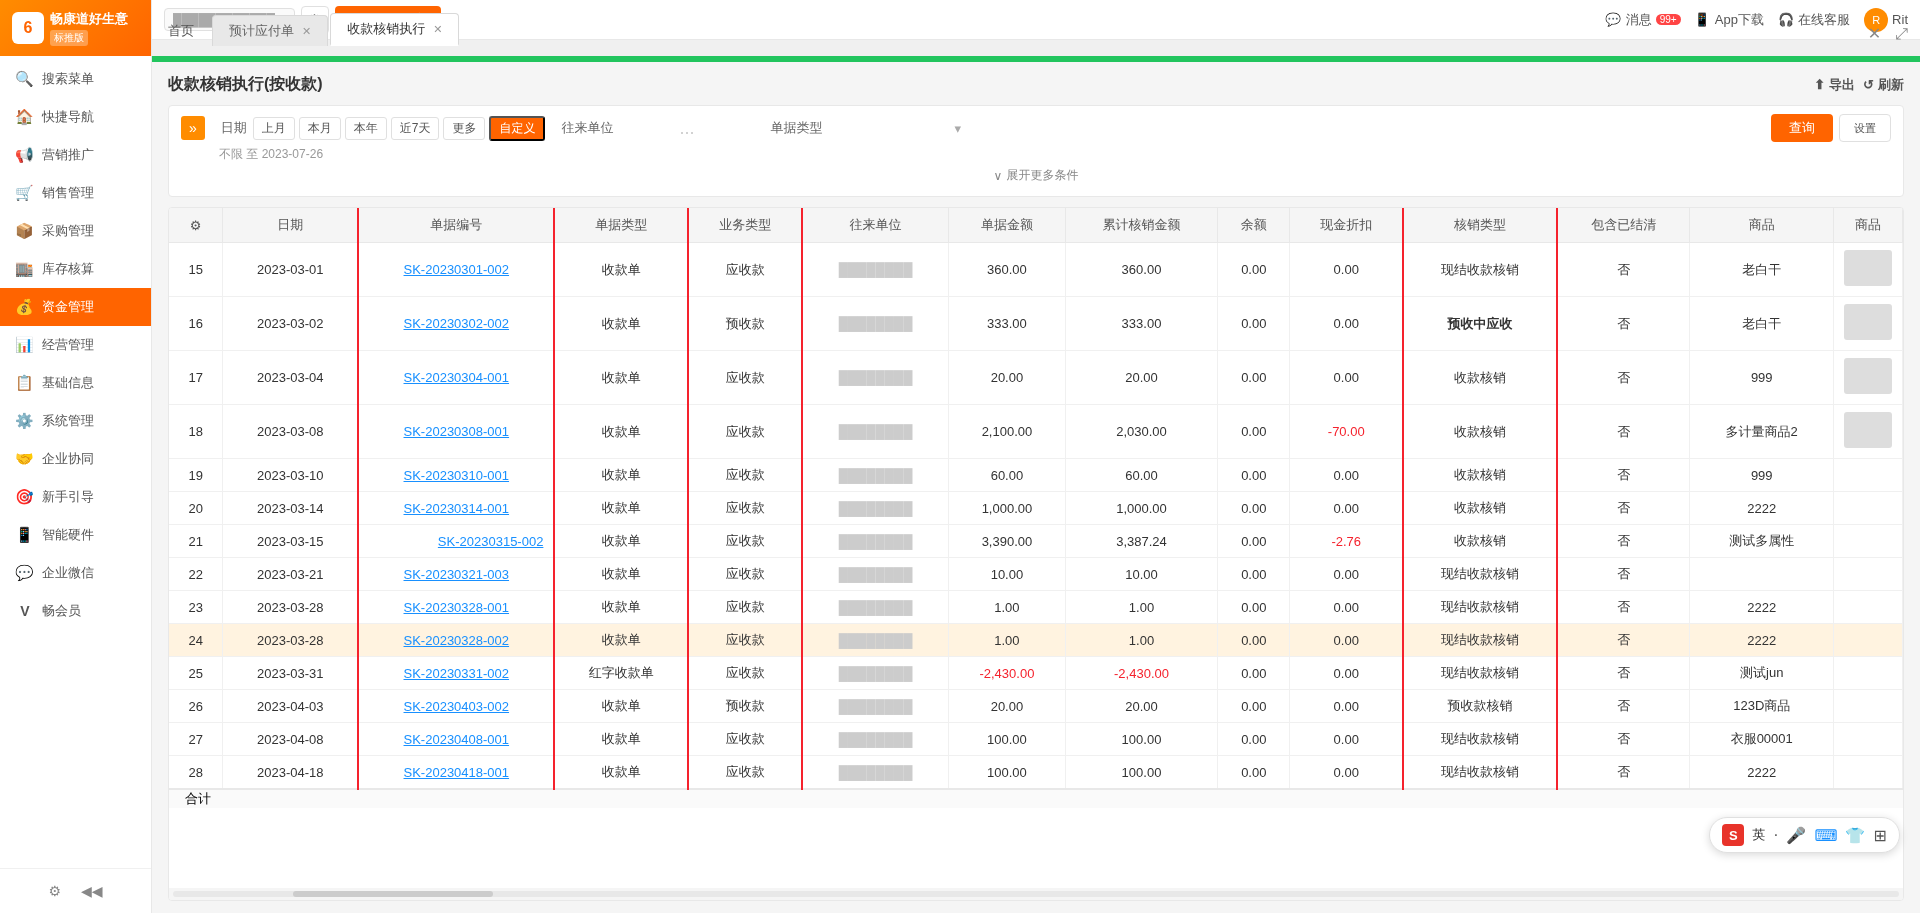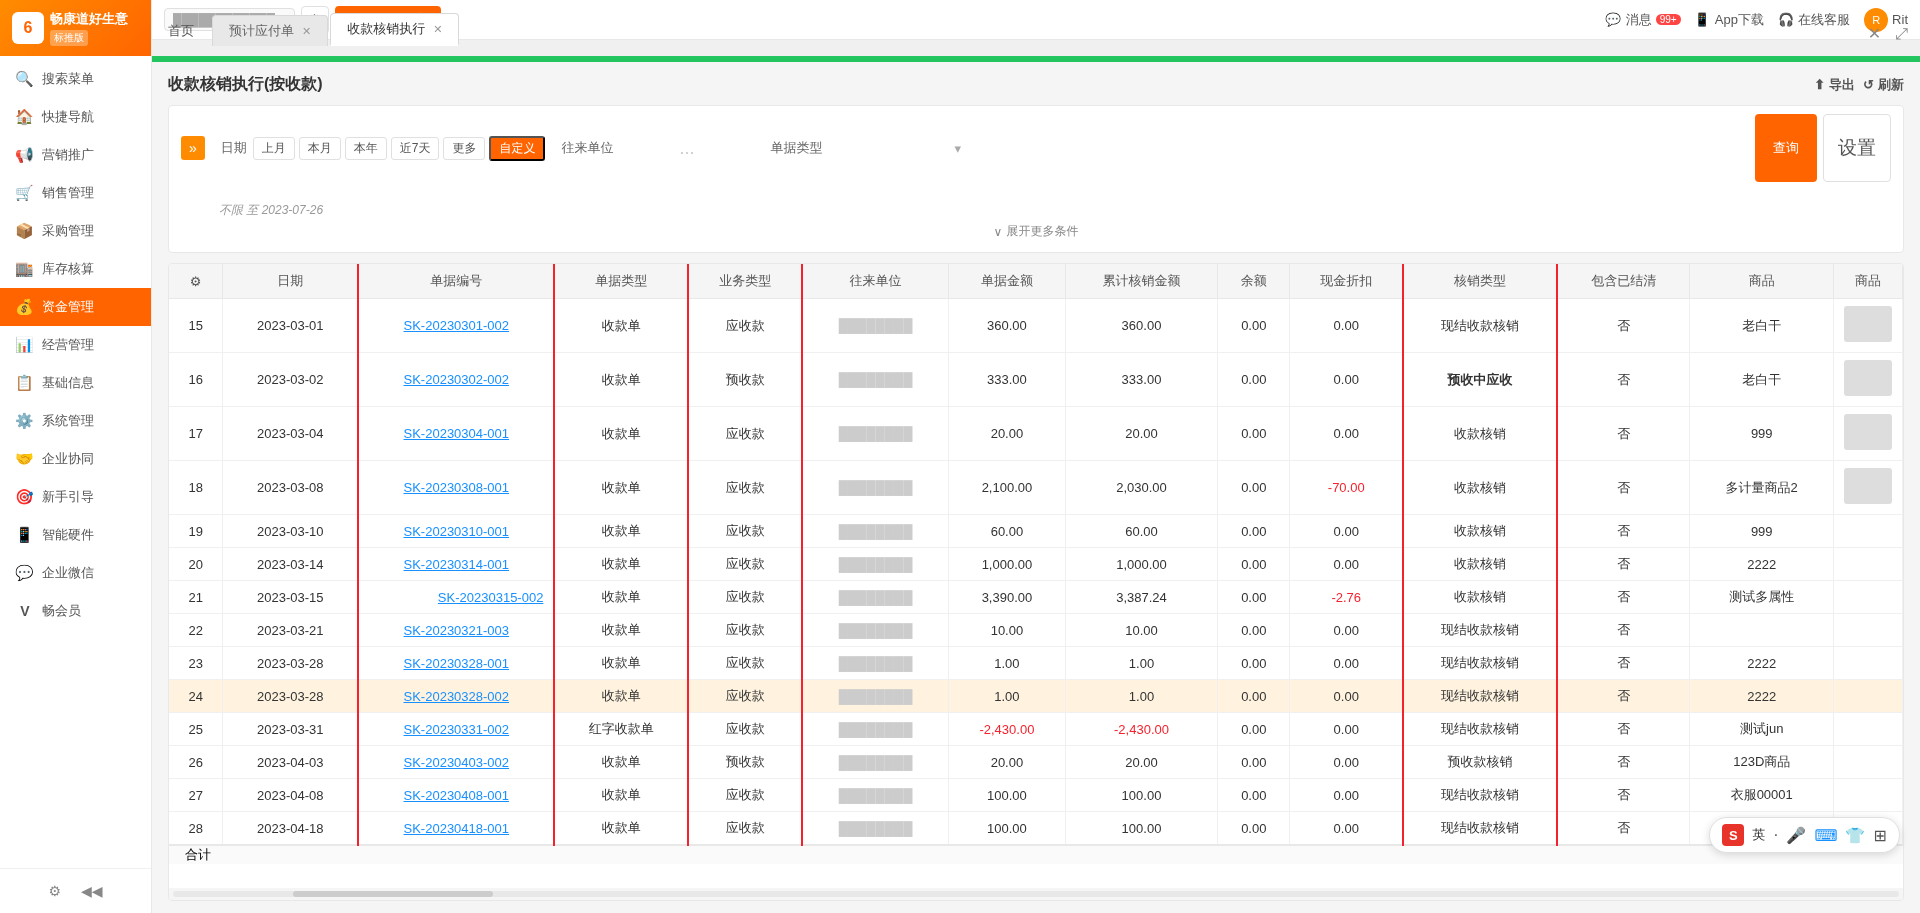--- a/index.html
+++ b/index.html
@@ -48,21 +48,21 @@
     .filter-bar { background: #fff; border: 1px solid #e8e8e8; border-radius: 4px; padding: 8px 12px; margin-bottom: 10px; }
     .filter-row { display: flex; align-items: center; gap: 16px; flex-wrap: wrap; }
     .filter-item { display: flex; align-items: center; gap: 6px; }
     .filter-label { color: #666; font-size: 13px; white-space: nowrap; }
     .filter-date-btns { display: flex; align-items: center; gap: 4px; }
     .filter-date-btn { padding: 2px 8px; border: 1px solid #e0e0e0; border-radius: 3px; cursor: pointer; font-size: 12px; color: #555; background: #fff; }
     .filter-date-custom { padding: 2px 8px; background: #ff6400; color: #fff; border-radius: 3px; font-size: 12px; cursor: pointer; }
     .filter-more { text-align: center; padding: 4px; cursor: pointer; color: #888; font-size: 12px; display: flex; align-items: center; justify-content: center; gap: 4px; }
     .filter-actions { margin-left: auto; display: flex; gap: 6px; }
     .btn-query { background: #ff6400; color: #fff; border: none; padding: 5px 18px; border-radius: 4px; cursor: pointer; font-size: 13px; }
-    .btn-setting { background: #fff; color: #555; border: 1px solid #e0e0e0; padding: 20px 14px; border-radius: 4px; cursor: pointer; font-size: 19px; }
+    .btn-setting { background: #fff; color: #555; border: 1px solid #e0e0e0; padding: 3px 14px; border-radius: 4px; cursor: pointer; font-size: 11px; }
     .expand-btn { background: #ff8c00; color: #fff; border: none; padding: 4px 8px; border-radius: 3px; cursor: pointer; font-size: 14px; }
 
     
     .table-container { flex: 1; background: #fff; border: 1px solid #e8e8e8; border-radius: 4px; overflow: hidden; display: flex; flex-direction: column; }
     .table-wrap { flex: 1; overflow: auto; }
     table { width: 100%; border-collapse: collapse; font-size: 13px; }
     thead tr { background: #f5f5f5; }
     thead th { padding: 8px 10px; border-bottom: 1px solid #e8e8e8; border-right: 1px solid #e8e8e8; color: #555; font-weight: 500; white-space: nowrap; text-align: center; }
     tbody tr { border-bottom: 1px solid #f0f0f0; }
     tbody tr.selected { background: #fff3e0; }
@@ -256,21 +256,21 @@
           <span style="width:120px;display:inline-block;"></span>
           <span style="color:#aaa;">▾</span>
         </div>
 
         <div class="filter-actions">
           <button class="btn-query">查询</button>
           <button class="btn-setting">设置</button>
         </div>
       </div>
 
-      <div style="display:flex;align-items:center;gap:6px;margin-top:20px;padding-left:38px;font-style:italic;">
+      <div style="display:flex;align-items:center;gap:6px;margin-top:4px;padding-left:38px;">
         <span style="font-size:12px;color:#999;">不限 至 2023-07-26</span>
       </div>
 
       <div class="filter-more">
         <span>∨</span>
         <span>展开更多条件</span>
       </div>
     </div>
 
     <div class="table-container">

